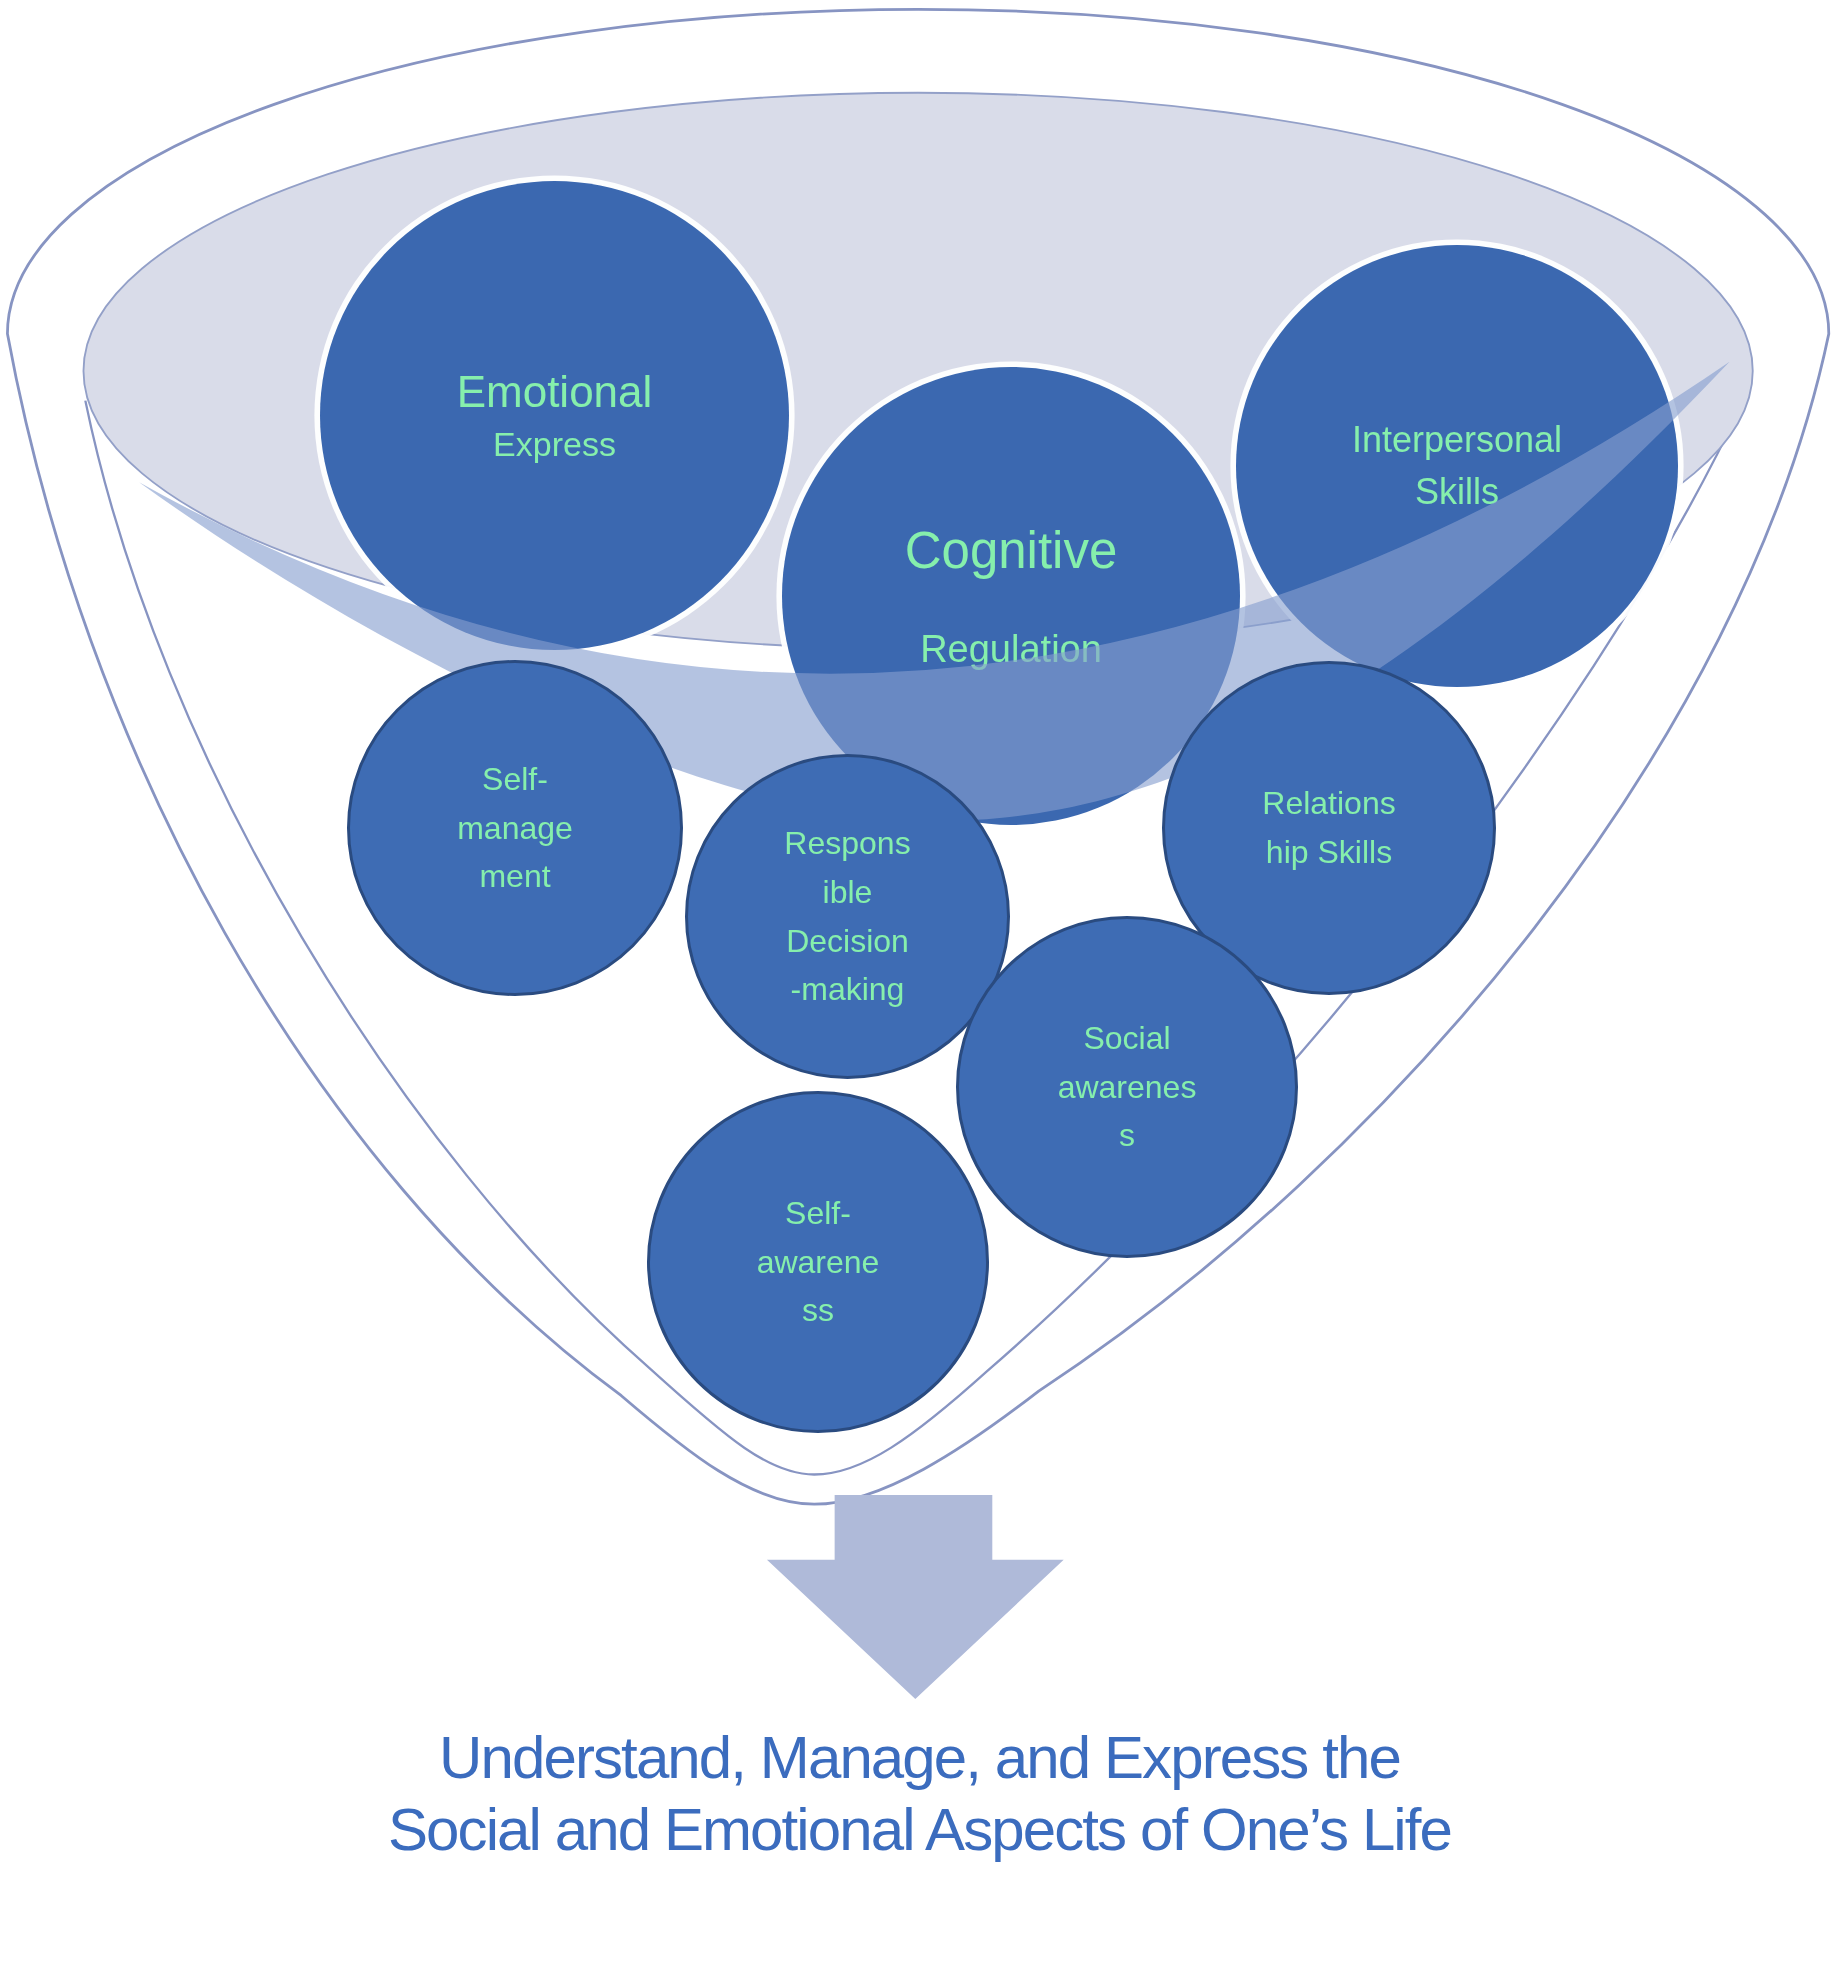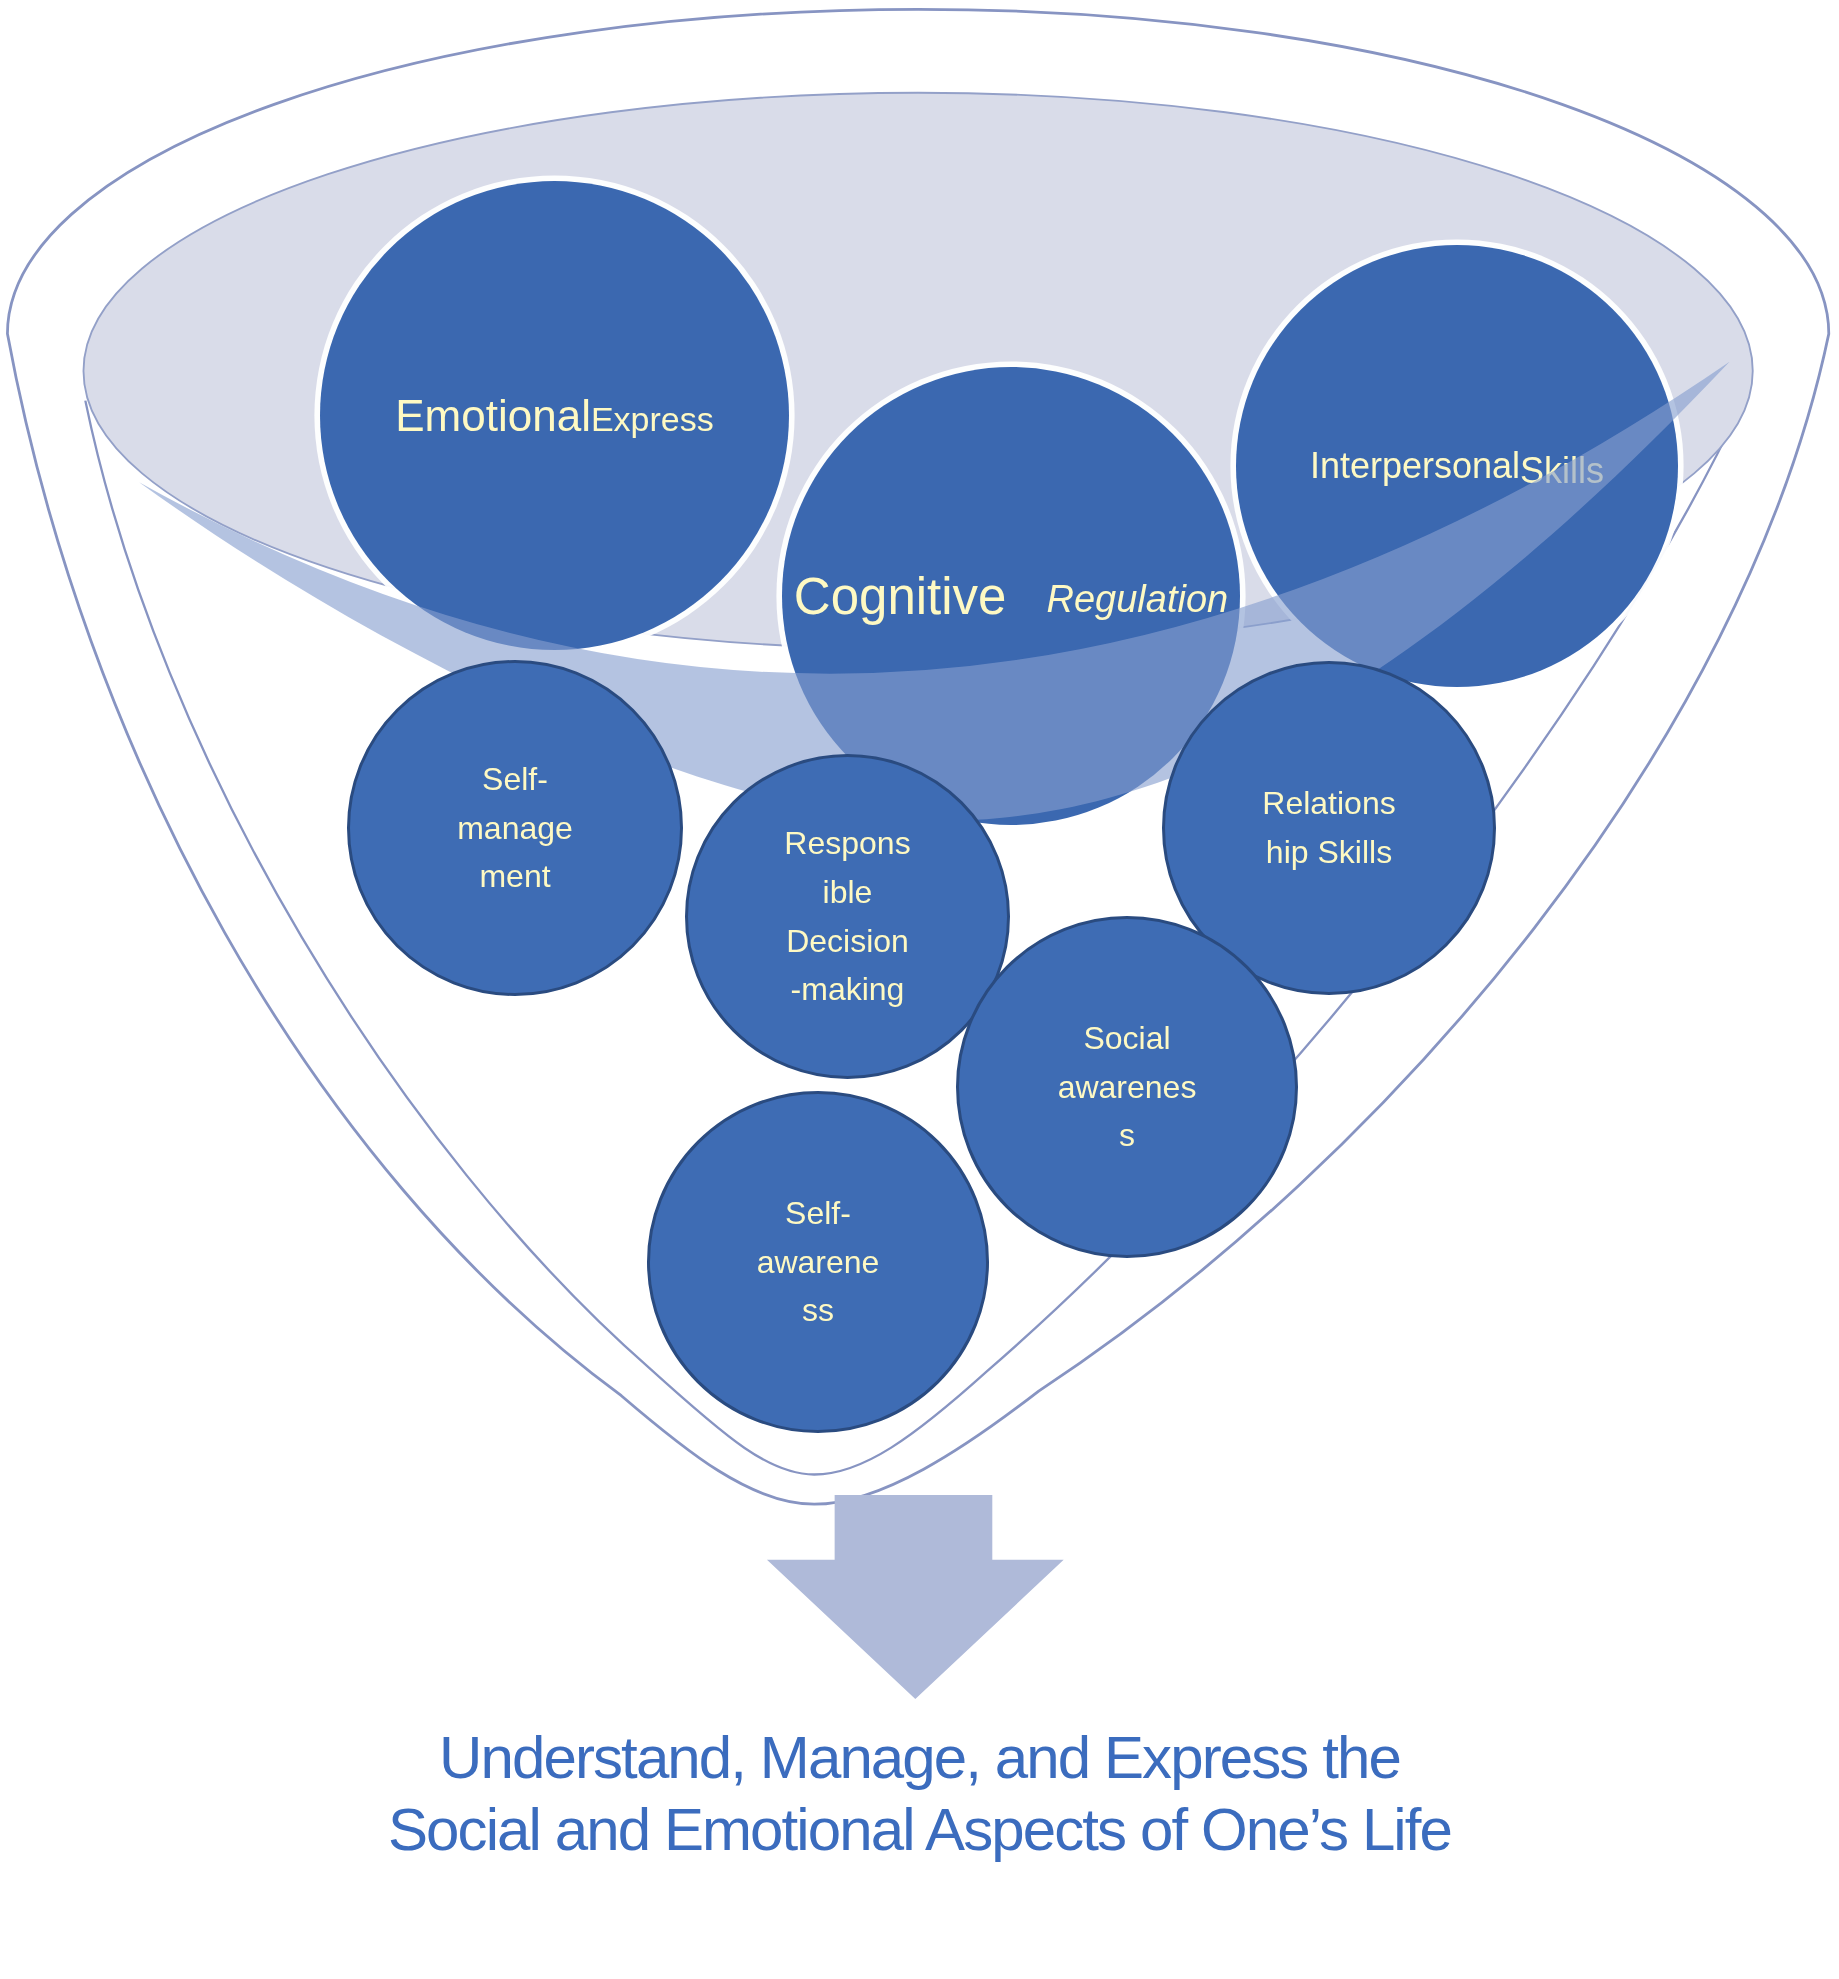--- a/index.html
+++ b/index.html
@@ -4,33 +4,33 @@
 <style>
   html,body{margin:0;padding:0;background:#ffffff;}
   #canvas{
     position:relative;width:1839px;height:1979px;overflow:hidden;
     background:#ffffff;font-family:"Liberation Sans",sans-serif;
   }
   #canvas svg{position:absolute;left:0;top:0;}
   .layer{pointer-events:none;}
   .circle{
     position:absolute;border-radius:50%;
-    display:flex;flex-direction:row;align-items:center;justify-content:center;
-    text-align:center;color:#fef9c3;
+    display:flex;flex-direction:column;align-items:center;justify-content:center;
+    text-align:center;color:#86efac;
   }
   .top-circle{background:#3B68B0;box-shadow:0 0 0 5.6px rgba(255,255,255,0.95);}
   .inner-circle{
     background:#3E6CB4;border:3.7px solid #2A4B80;
     white-space:pre-line;font-size:32px;line-height:1.52;font-weight:400;
   }
   .lbl-primary{font-weight:400;}
   #circle-emotional .lbl-primary{font-size:44px;}
   #circle-emotional .lbl-secondary{font-size:34px;margin-top:7.4px;}
   #circle-cognitive .lbl-primary{font-size:51px;}
-  #circle-cognitive .lbl-secondary{font-size:38px;margin-top:7.4px;font-style:italic;}
+  #circle-cognitive .lbl-secondary{font-size:38px;margin-top:7.4px;}
   #circle-interpersonal .lbl-primary{font-size:36px;}
   #circle-interpersonal .lbl-secondary{font-size:36px;margin-top:9.3px;}
   
   #circle-emotional{left:320px;top:181px;width:469px;height:469px;}
   #circle-cognitive{left:782px;top:367px;width:458px;height:458px;gap:40px;}
   #circle-interpersonal{left:1236px;top:245px;width:442px;height:442px;justify-content:center;}
   #circle-self-management{left:347px;top:660px;width:330px;height:330px;}
   #circle-responsible{left:685px;top:754px;width:319px;height:319px;}
   #circle-relationship{left:1162px;top:661px;width:328px;height:328px;}
   #circle-social{left:956px;top:916px;width:336px;height:336px;}

